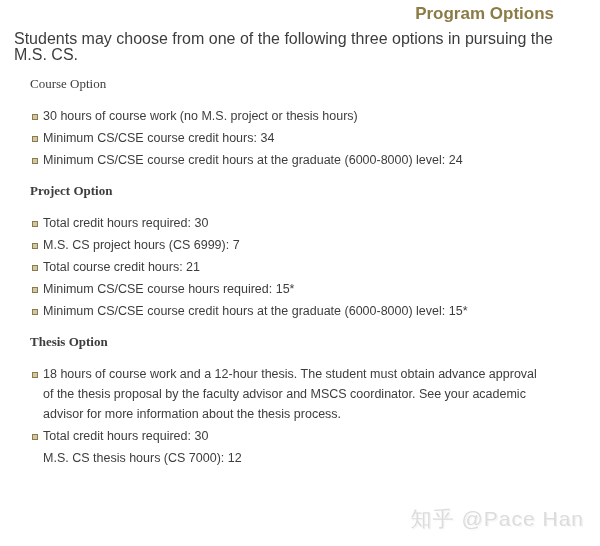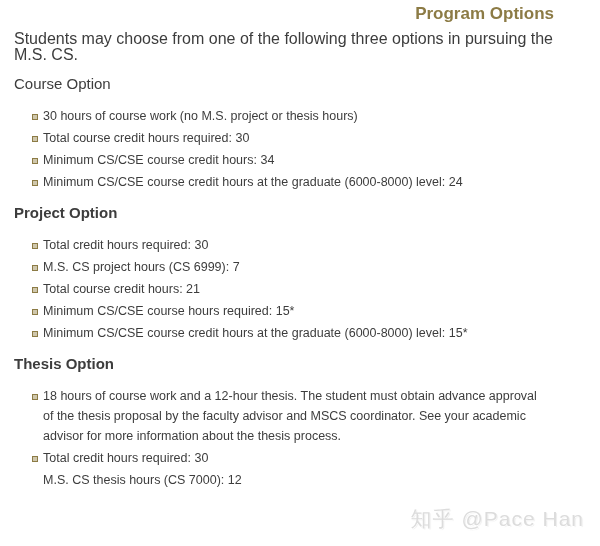--- a/index.html
+++ b/index.html
@@ -18,23 +18,24 @@
     margin:0 0 7px 0;
     font-size:17px;line-height:20px;font-weight:bold;
     color:var(--title);
     text-align:right;
   }
   p.intro{
     margin:0 0 10px 0;
     font-size:16px;line-height:16px;
   }
   h2.section-heading{
-    margin:13px 0 14px 0;
-    font-size:15px;line-height:16px;font-weight:bold;
+    margin:13px 0 14px 16px;
+    font-size:13px;line-height:16px;font-weight:bold;
     color:var(--body);
+    font-family:Liberation Serif, serif;
   }
   h2.section-heading.regular{font-weight:400;}
   ul.bullets{list-style:none;margin:0;padding:0 0 0 29px;}
   li.bullet-item{
     position:relative;
     margin:0 3px 2px 0;
     font-size:12.5px;line-height:20px;
     max-width:506px;
   }
   .bullet-square{
@@ -56,21 +57,21 @@
 
 <div class="page">
   <h1 class="page-title">Program Options</h1>
   <p class="intro">Students may choose from one of the following three options in pursuing the M.S. CS.</p>
   <div id="sections">
   <section class="section">
     <h2 class="section-heading regular">Course Option</h2>
     <ul class="bullets">
   <li class="bullet-item"><span class="bullet-square"></span><span class="bullet-text">30 hours of course work (no M.S. project or thesis hours)</span></li>
 
-  <li class="bullet-item"><span class="bullet-square"></span><span class="bullet-text">Total course credit hours required: 30</span></li>
+  <li class="bullet-item"><span class="bullet-square"></span></li>
 
   <li class="bullet-item"><span class="bullet-square"></span><span class="bullet-text">Minimum CS/CSE course credit hours: 34</span></li>
 
   <li class="bullet-item"><span class="bullet-square"></span><span class="bullet-text">Minimum CS/CSE course credit hours at the graduate (6000-8000) level: 24</span></li>
 
 </ul>
   </section>
 
   <section class="section">
     <h2 class="section-heading">Project Option</h2>

